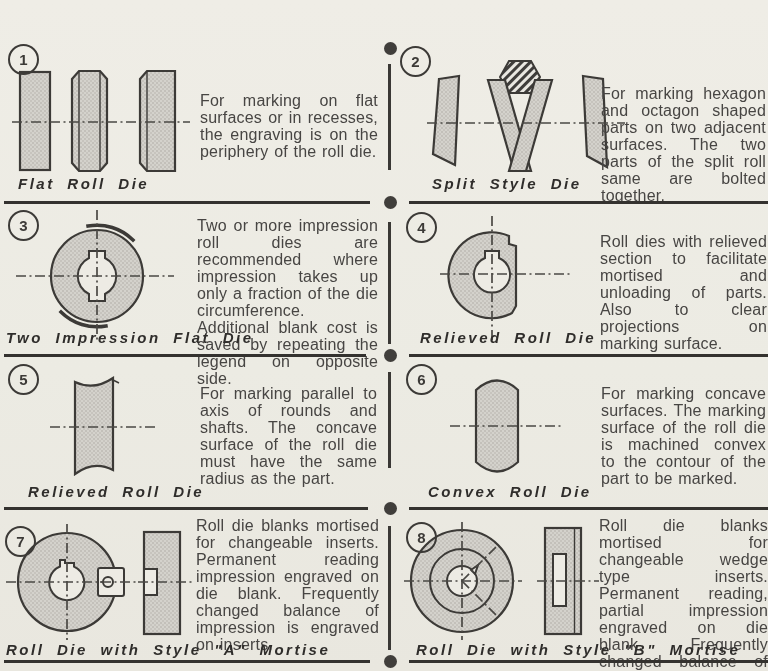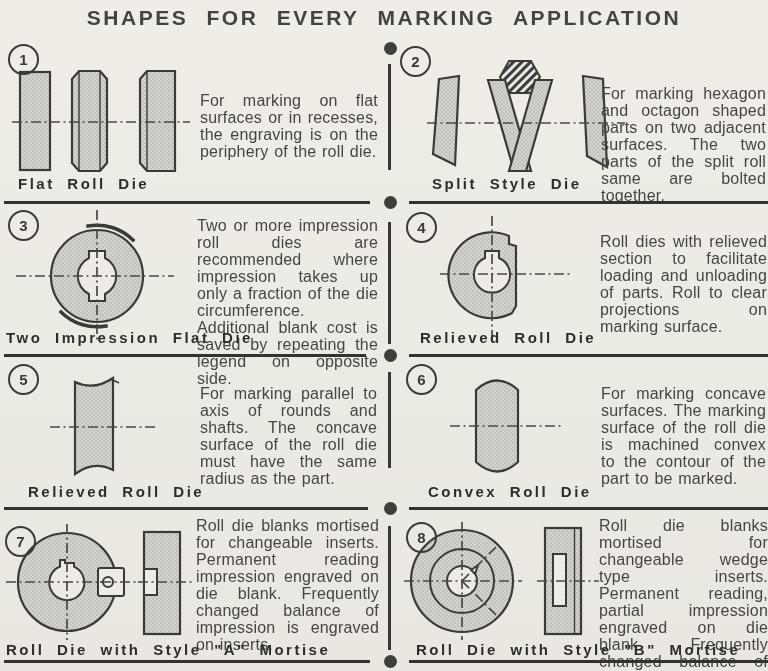--- a/index.html
+++ b/index.html
@@ -18,21 +18,21 @@
     position:absolute;width:27px;height:27px;border:2px solid #3c3a37;border-radius:50%;
     display:flex;align-items:center;justify-content:center;
     font-size:15px;font-weight:bold;color:#3c3a37;background:transparent;z-index:3;
   }
   .desc{
     position:absolute;font-size:16px;line-height:17px;color:#474543;
     text-align:justify;letter-spacing:0.2px;word-spacing:1px;
   }
   .plabel{
     position:absolute;font-size:15px;font-weight:bold;color:#2f2d2b;
-    letter-spacing:2.5px;word-spacing:6px;white-space:nowrap;
+    letter-spacing:2.5px;word-spacing:6px;white-space:nowrap;font-style:italic;
   }
   .hrule{position:absolute;height:3px;background:#34322f;}
   .vrule{position:absolute;width:3px;background:#3a3835;}
   .dot{position:absolute;width:13px;height:13px;border-radius:50%;background:#403e3b;}
   svg.diag{position:absolute;overflow:visible;}
   .shape{stroke:#3c3a37;stroke-width:2.2;fill:url(#stip);}
   .ringline{stroke:#3c3a37;stroke-width:2;fill:none;}
   .bgfill{fill:#edebe4;stroke:#3c3a37;stroke-width:2;}
   .hex{stroke:#3c3a37;stroke-width:2;fill:url(#hatch);}
   .flange{stroke:#3c3a37;stroke-width:3.5;fill:none;stroke-linecap:square;}
@@ -51,21 +51,20 @@
         <circle cx="1" cy="1" r="0.7" fill="#a6a29b"></circle>
         <circle cx="3" cy="3" r="0.7" fill="#b0aca5"></circle>
       </pattern>
       <pattern id="hatch" width="6" height="6" patternUnits="userSpaceOnUse" patternTransform="rotate(45)">
         <rect width="6" height="6" fill="#e9e7e1"></rect>
         <rect width="3" height="6" fill="#3f3d3b"></rect>
       </pattern>
     </defs>
   </svg>
 
-  <div id="title">SHAPES FOR EVERY MARKING APPLICATION</div>
 
   <section>
     <div class="badge" style="left:8px;top:44px">
       <span>1</span>
     </div>
     <svg class="diag" style="left:12px;top:66px" width="180" height="110" viewBox="0 0 180 110">
       <rect class="shape" x="8" y="6" width="30" height="98"></rect>
       <polygon class="shape" points="60,13 67,5 88,5 95,13 95,97 88,105 67,105 60,97"></polygon>
       <line class="thin" x1="67" y1="5" x2="67" y2="105"></line>
       <line class="thin" x1="88" y1="5" x2="88" y2="105"></line>
@@ -118,21 +117,21 @@
   <section>
     <div class="badge" style="left:406px;top:212px">
       <span>4</span>
     </div>
     <svg class="diag" style="left:432px;top:210px" width="170" height="135" viewBox="0 0 170 135">
       <path class="shape" d="M77 26 A43 43 0 1 0 80 103 L84 96 L84 36 L77 34 Z"></path>
       <path class="bgfill" d="M53 48 L53 41 L67 41 L67 48 A18 18 0 1 1 53 48 Z"></path>
       <line class="cl" x1="8" y1="64" x2="140" y2="64"></line>
       <line class="cl" x1="60" y1="6" x2="60" y2="130"></line>
     </svg>
-    <div class="desc" style="left:600px;top:233px;width:167px">Roll dies with relieved section to facilitate loading and unloading of parts. Roll to clear projections on marking surface.</div>
+    <div class="desc" style="left:600px;top:233px;width:167px">Roll dies with relieved section to facilitate mortised and unloading of parts. Also to clear projections on marking surface.</div>
     <div class="plabel" style="left:420px;top:329px">Relieved Roll Die</div>
   </section>
 
   <div class="vrule" style="left:388px;top:222px;height:122px"></div>
   <div class="hrule" style="left:4px;top:354px;width:362px"></div>
   <div class="hrule" style="left:409px;top:354px;width:359px"></div>
   <div class="dot" style="left:384px;top:349px"></div>
 
   <section>
     <div class="badge" style="left:8px;top:364px">

